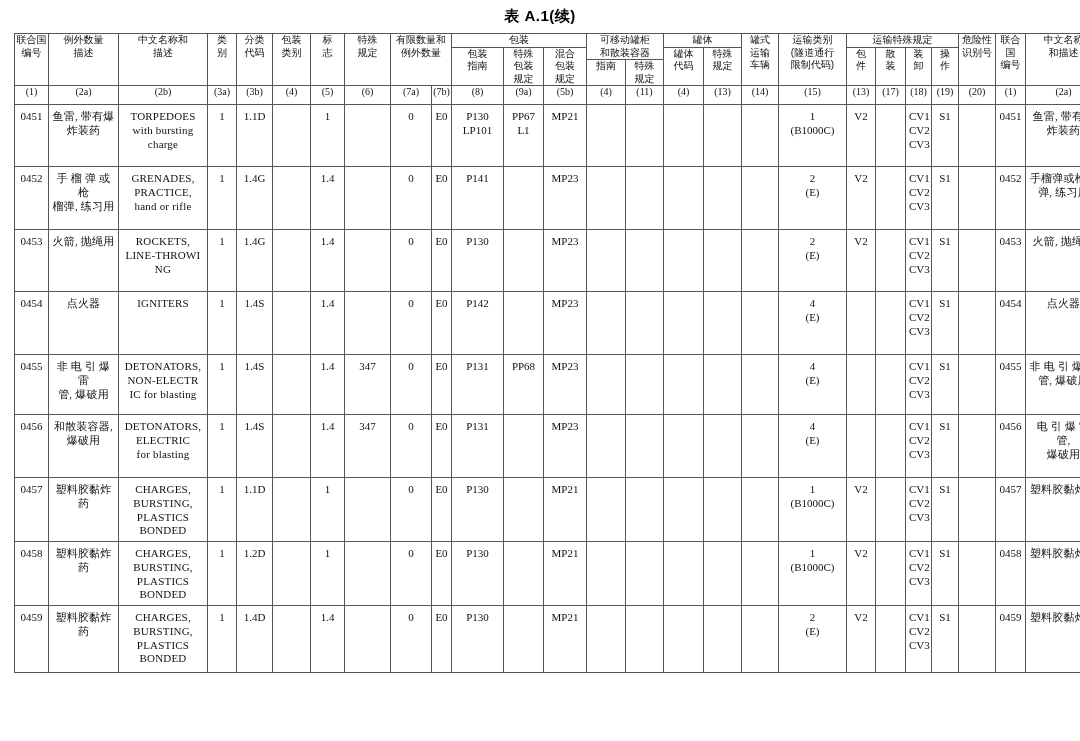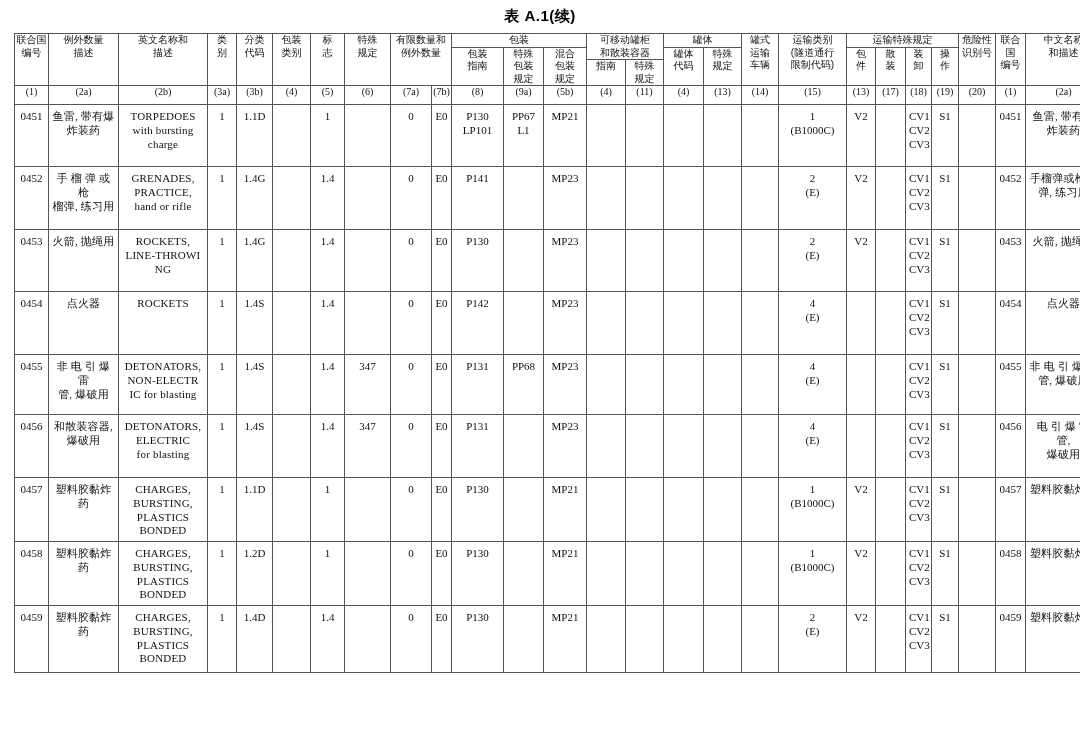--- a/index.html
+++ b/index.html
@@ -147,21 +147,21 @@
           <col style="width:37px">
         <col style="width:30px">
           <col style="width:76px">
       </colgroup>
       <thead>
         <tr>
           <th class="hdr multi" rowspan="3">联合国
 编号</th>
           <th class="hdr multi" rowspan="3">例外数量
 描述</th>
-          <th class="hdr multi" rowspan="3">英文名称和
+          <th class="hdr multi" rowspan="3">中文名称和
 描述</th>
           <th class="hdr multi" rowspan="3">类
 别</th>
           <th class="hdr multi" rowspan="3">分类
 代码</th>
           <th class="hdr multi" rowspan="3">包装
 类别</th>
           <th class="hdr multi" rowspan="3">标
 志</th>
           <th class="hdr multi" rowspan="3">特殊
@@ -344,21 +344,21 @@
 CV2
 CV3</td>
             <td class="ctr multi">S1</td>
             <td class="ctr multi"></td>
             <td class="un multi">0453</td>
             <td class="cn multi">火箭, 抛绳用</td>
           </tr>
           <tr style="height: 63px;">
             <td class="un multi">0454</td>
             <td class="cn multi">点火器</td>
-            <td class="en multi">ROCKETS</td>
+            <td class="en multi">IGNITERS</td>
             <td class="ctr multi">1</td>
             <td class="ctr multi">1.4S</td>
             <td class="ctr multi"></td>
             <td class="ctr multi">1.4</td>
             <td class="ctr multi"></td>
             <td class="ctr multi">0</td>
             <td class="ctr multi">E0</td>
             <td class="ctr multi">P142</td>
             <td class="ctr multi"></td>
             <td class="ctr multi">MP23</td>

